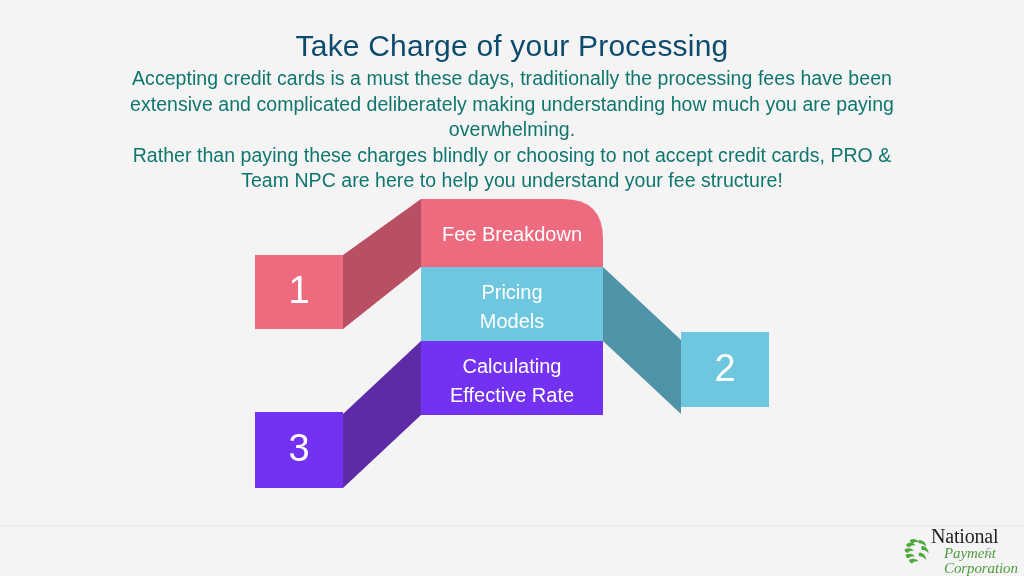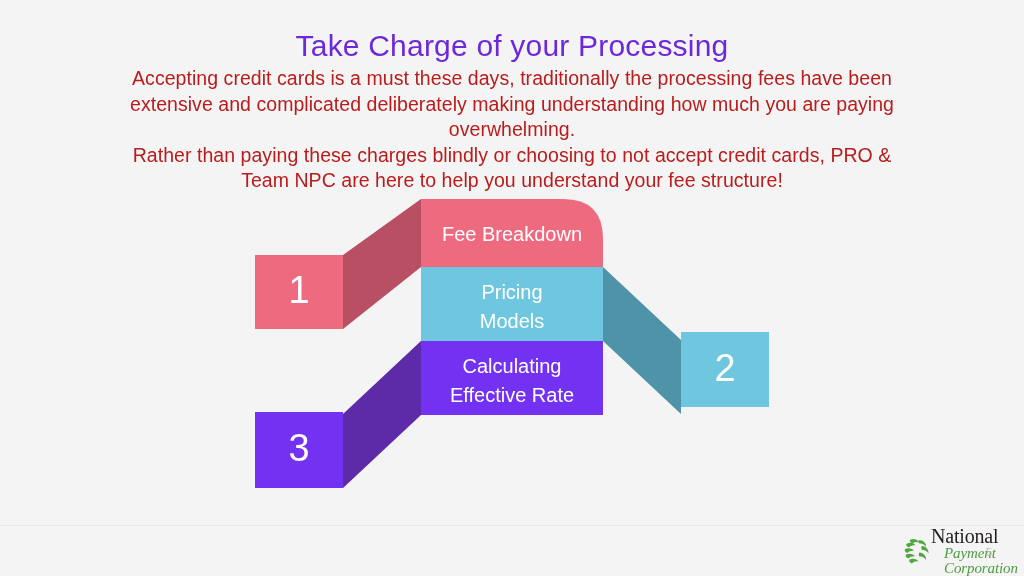--- a/index.html
+++ b/index.html
@@ -29,28 +29,28 @@
     position: absolute;
     left: 122px;
     top: 27px;
     width: 780px;
     text-align: center;
   }
   #slide-title {
     font-size: 30px;
     line-height: 38px;
     font-weight: 400;
-    color: #6d28d9;
+    color: #0c4a6e;
     letter-spacing: .2px;
     margin: 0;
   }
   .body-para {
     font-size: 19.5px;
     line-height: 25.5px;
-    color: #b91c1c;
+    color: #0f766e;
     font-weight: 400;
     margin: 0;
     letter-spacing: .05px;
   }
   #para-1 { margin-top: 1px; }
   #para-2 { margin-top: 0px; }
 
   
   #diagram {
     position: absolute;

